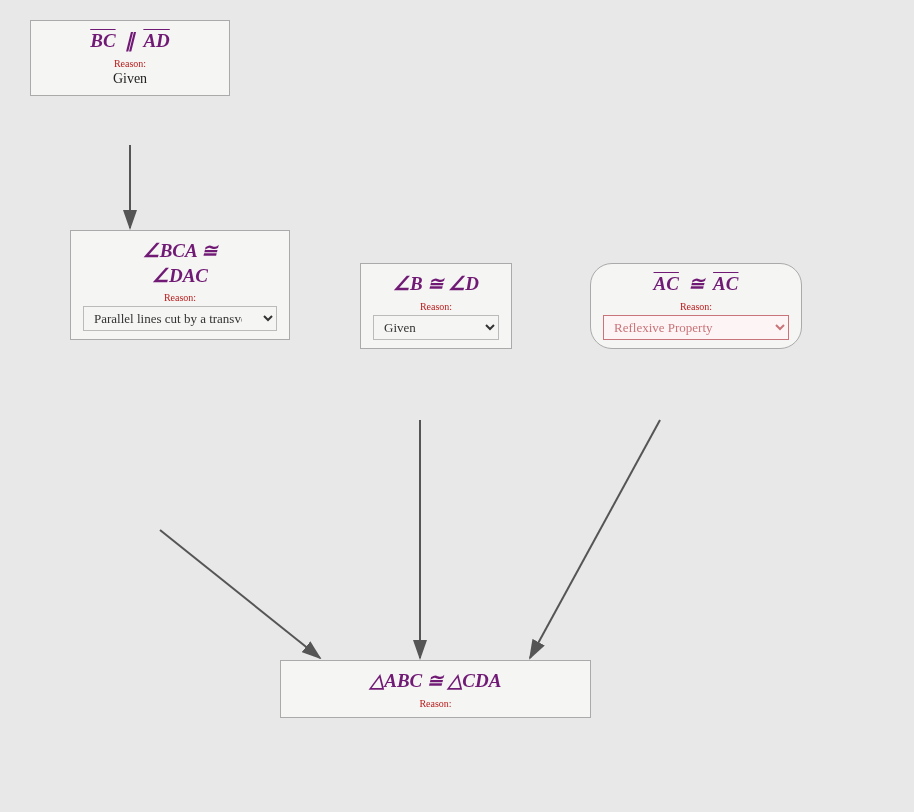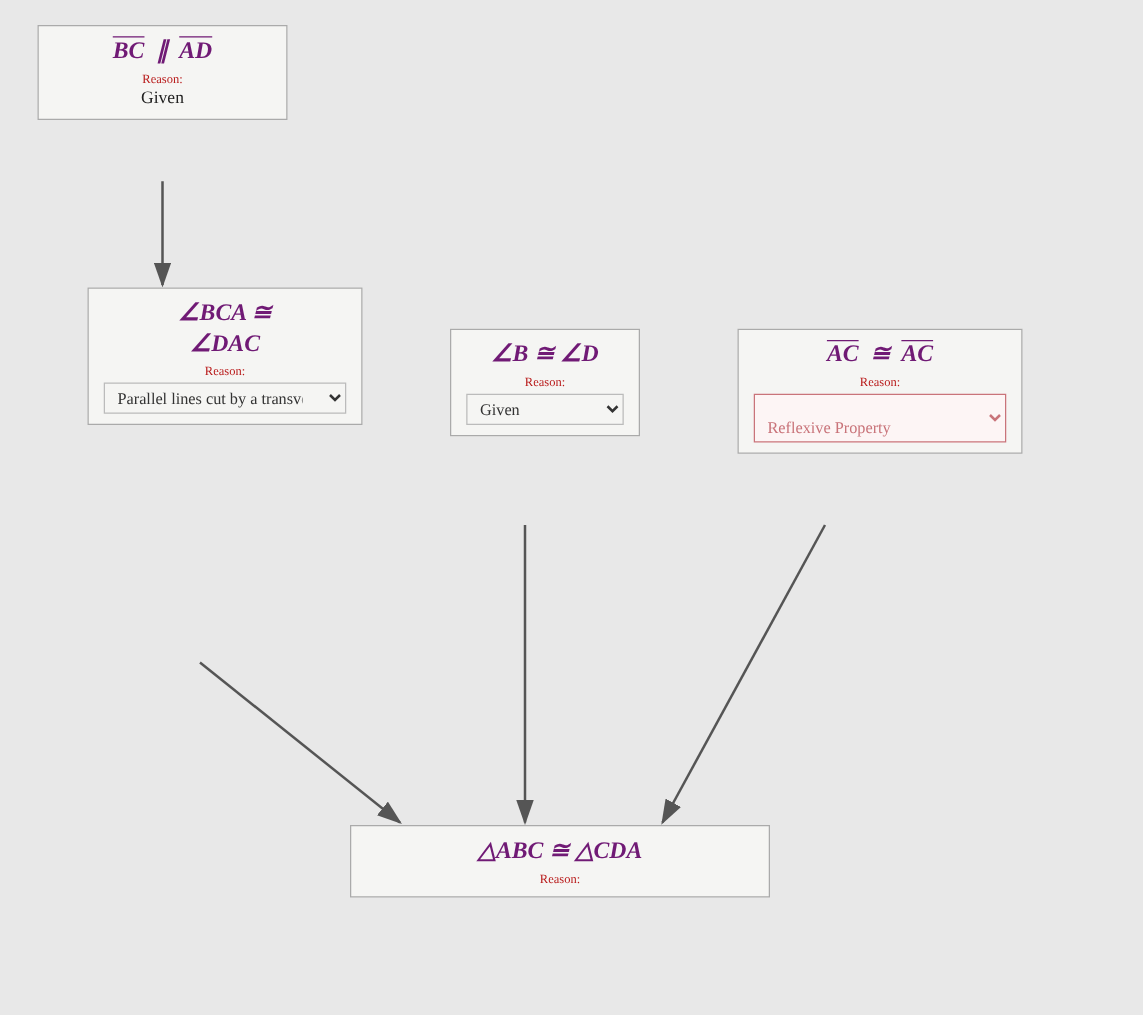--- a/index.html
+++ b/index.html
@@ -63,21 +63,21 @@
       margin-top: 3px;
       width: 100%;
     }
 
     .reason-select-highlighted {
       border: 1.5px solid #c9747a;
       background: #fdf5f5;
       color: #c9747a;
       font-family: Georgia, serif;
       font-size: 13px;
-      padding: 17px 18px 3px 6px;
+      padding: 3px 18px 3px 6px;
       appearance: auto;
       cursor: pointer;
       margin-top: 3px;
       width: 100%;
     }
 
     
     .box-given {
       left: 30px;
       top: 20px;
@@ -97,28 +97,29 @@
       left: 330px;
       top: 263px;
       width: 152px;
       margin-left: 30px;
     }
 
     
     .box-ac {
       left: 590px;
       top: 263px;
-      width: 228px;
+      width: 212px;
+      border-radius: 22px;
     }
 
     
     .box-triangle {
       left: 280px;
       top: 660px;
-      width: 336px;
+      width: 311px;
     }
 
     
     .arrows-svg {
       position: absolute;
       top: 0;
       left: 0;
       width: 914px;
       height: 812px;
       pointer-events: none;

